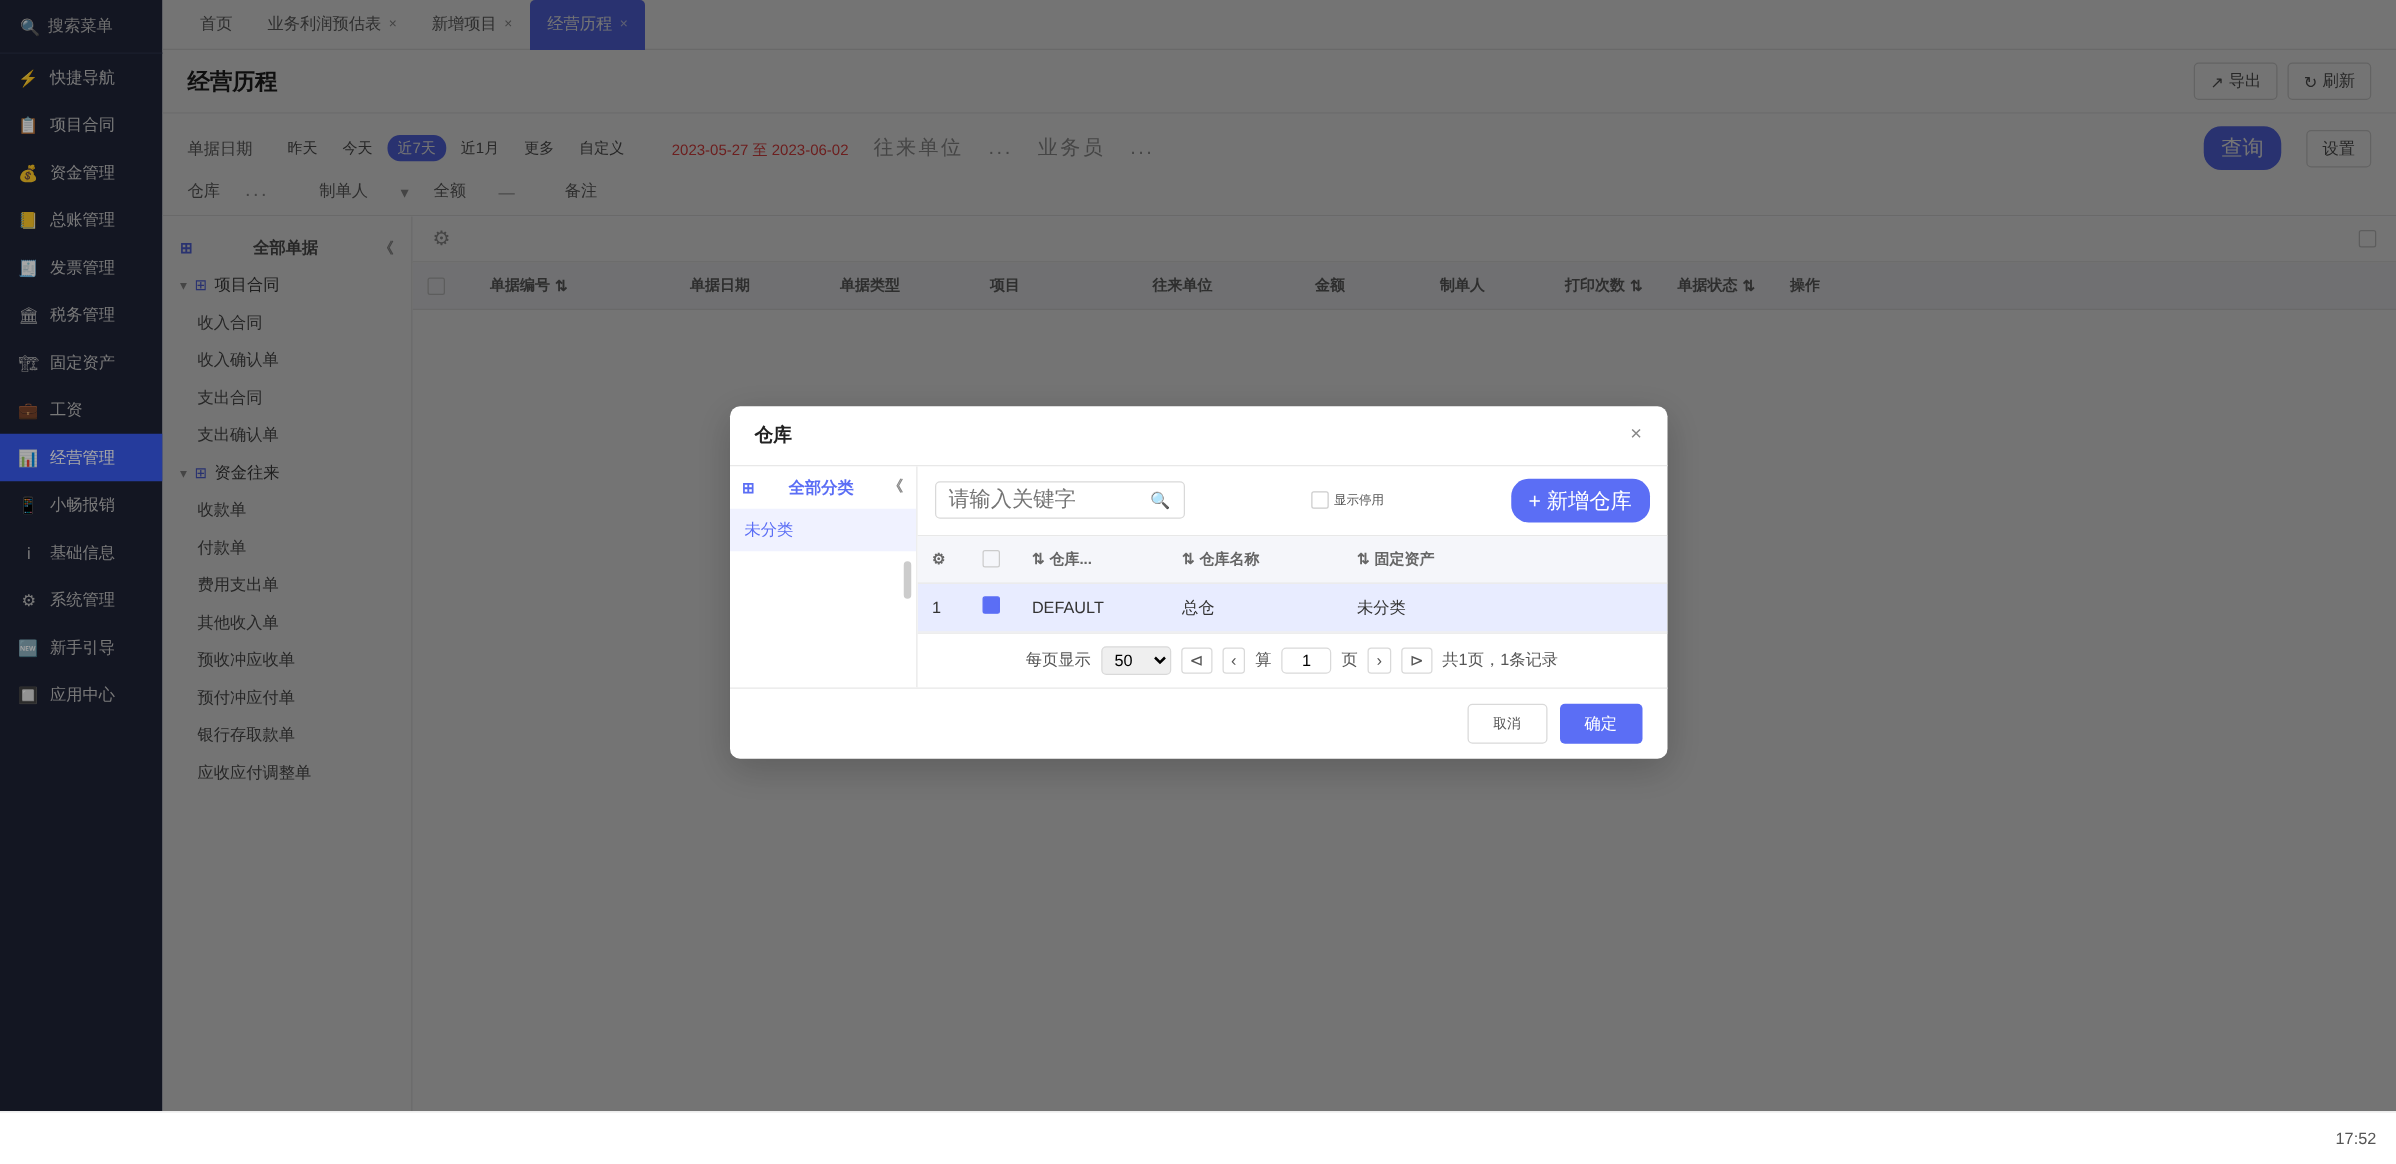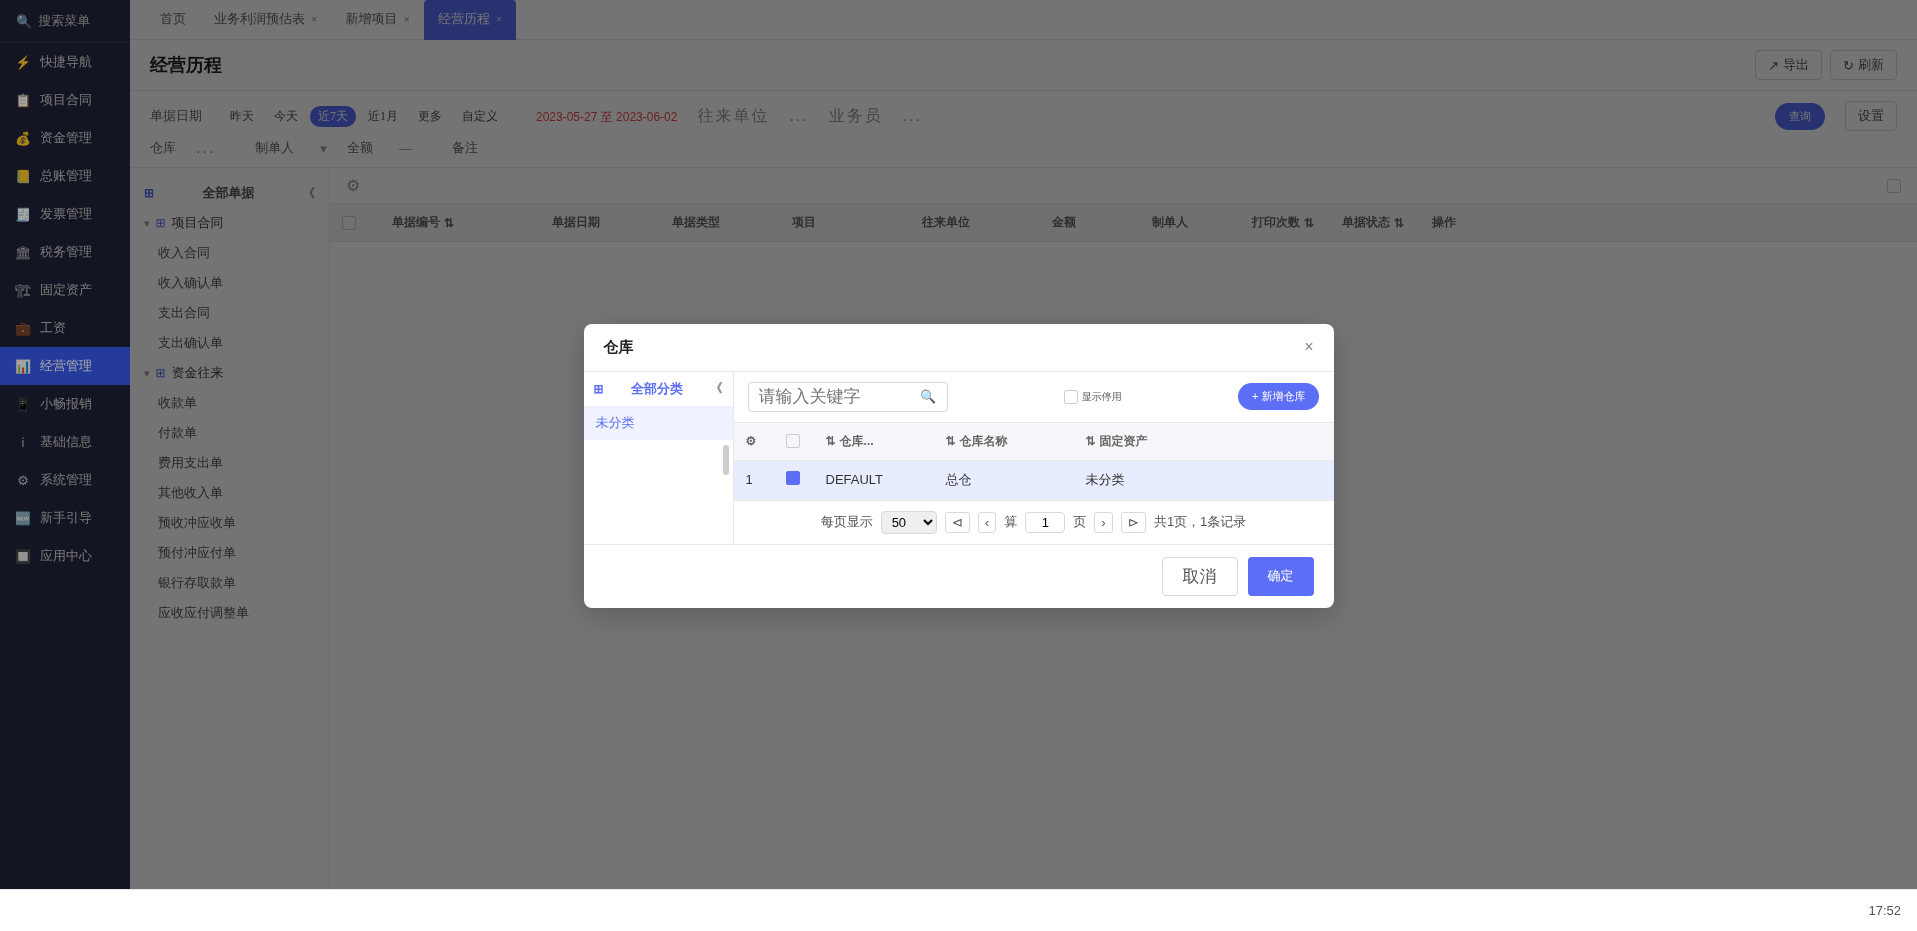--- a/index.html
+++ b/index.html
@@ -31,21 +31,21 @@
     .page-header { display: flex; align-items: center; justify-content: space-between; padding: 10px 20px; background: #fff; border-bottom: 1px solid #e8e8e8; }
     .page-title { font-size: 18px; font-weight: 600; color: #222; }
     .page-actions { display: flex; gap: 8px; }
     .btn-action { display: flex; align-items: center; gap: 4px; padding: 5px 12px; border: 1px solid #d9d9d9; border-radius: 4px; background: #fff; cursor: pointer; font-size: 13px; color: #555; }
 
     
     .filter-area { background: #fff; padding: 10px 20px; border-bottom: 1px solid #e8e8e8; }
     .filter-row { display: flex; align-items: center; gap: 20px; margin-bottom: 8px; flex-wrap: wrap; }
     .filter-label { color: #666; font-size: 13px; white-space: nowrap; }
     .date-btns { display: flex; gap: 4px; align-items: center; }
-    .date-btn { padding: 2px 8px; border-radius: 3px; cursor: pointer; font-size: 12px; color: #555; background: transparent; border: none; font-family: Liberation Serif, serif; }
+    .date-btn { padding: 2px 8px; border-radius: 3px; cursor: pointer; font-size: 12px; color: #555; background: transparent; border: none; }
     .date-btn.active { background: #5b6ef5; color: #fff; border-radius: 10px; }
     .date-range { font-size: 12px; color: #ef4444; margin-top: 3px; }
     .filter-dots { color: #999; cursor: pointer; font-size: 16px; letter-spacing: 2px; }
     .filter-row2 { display: flex; align-items: center; gap: 20px; }
 
     
     .content-area { display: flex; flex: 1; overflow: hidden; background: #f5f6fa; }
 
     
     .left-panel { width: 200px; background: #fff; border-right: 1px solid #e8e8e8; overflow-y: auto; padding: 10px 0; flex-shrink: 0; }
@@ -86,34 +86,34 @@
     .dialog-tree-item.active { color: #5b6ef5; background: #f0f2ff; }
 
     
     .dialog-right { flex: 1; display: flex; flex-direction: column; overflow: hidden; }
     .dialog-toolbar { display: flex; align-items: center; justify-content: space-between; padding: 10px 14px; border-bottom: 1px solid #e8e8e8; }
     .dialog-search { display: flex; align-items: center; border: 1px solid #d9d9d9; border-radius: 4px; padding: 4px 10px; gap: 6px; width: 200px; }
     .dialog-search input { border: none; outline: none; font-size: 17px; width: 100%; color: #8b5cf6; }
     .dialog-search-icon { color: #999; font-size: 13px; }
     .show-disabled { display: flex; align-items: center; gap: 4px; font-size: 10px; color: #555; }
     .checkbox { width: 14px; height: 14px; border: 1px solid #ccc; border-radius: 2px; display: inline-block; cursor: pointer; }
-    .add-btn { background: #5b6ef5; color: #fff; border: none; border-radius: 14px; padding: 6px 14px; cursor: pointer; font-size: 11px; display: flex; align-items: center; gap: 4px; }
+    .add-btn { background: #5b6ef5; color: #fff; border: none; border-radius: 14px; padding: 6px 14px; cursor: pointer; font-size: 17px; display: flex; align-items: center; gap: 4px; }
 
     
     .dialog-table { flex: 1; overflow: auto; }
     .dialog-table-header { display: flex; background: #f5f6fa; border-bottom: 1px solid #e8e8e8; position: sticky; top: 0; }
     .dialog-th { padding: 10px 12px; font-size: 12px; color: #666; font-weight: 600; display: flex; align-items: center; gap: 4px; }
     .dialog-tr { display: flex; align-items: center; border-bottom: 1px solid #f0f0f0; }
     .dialog-tr.selected { background: #e8ecff; }
     .dialog-td { padding: 10px 12px; font-size: 13px; color: #333; }
 
     
     .dialog-pagination { display: flex; align-items: center; justify-content: center; padding: 10px 14px; border-top: 1px solid #e8e8e8; gap: 8px; font-size: 13px; color: #555; }
     .dialog-footer { display: flex; justify-content: flex-end; padding: 12px 20px; border-top: 1px solid #e8e8e8; gap: 10px; }
-    .btn-cancel { padding: 7px 20px; border: 1px solid #d9d9d9; border-radius: 4px; background: #fff; cursor: pointer; font-size: 17px; color: #555; font-family: Liberation Serif, serif; }
+    .btn-cancel { padding: 7px 20px; border: 1px solid #d9d9d9; border-radius: 4px; background: #fff; cursor: pointer; font-size: 11px; color: #555; font-family: Liberation Serif, serif; }
     .btn-confirm { padding: 7px 20px; border: none; border-radius: 4px; background: #5b6ef5; cursor: pointer; font-size: 13px; color: #fff; }
 
     
     .taskbar { position: fixed; bottom: 0; left: 0; right: 0; height: 42px; background: #fff; border-top: 1px solid #e8e8e8; display: flex; align-items: center; justify-content: flex-end; padding: 0 16px; z-index: 200; }
 
     
     .dimmed { filter: brightness(0.7); pointer-events: none; }
 
     .no-data-text { text-align: center; color: #bbb; font-size: 13px; padding: 20px 0; }
   </style>

